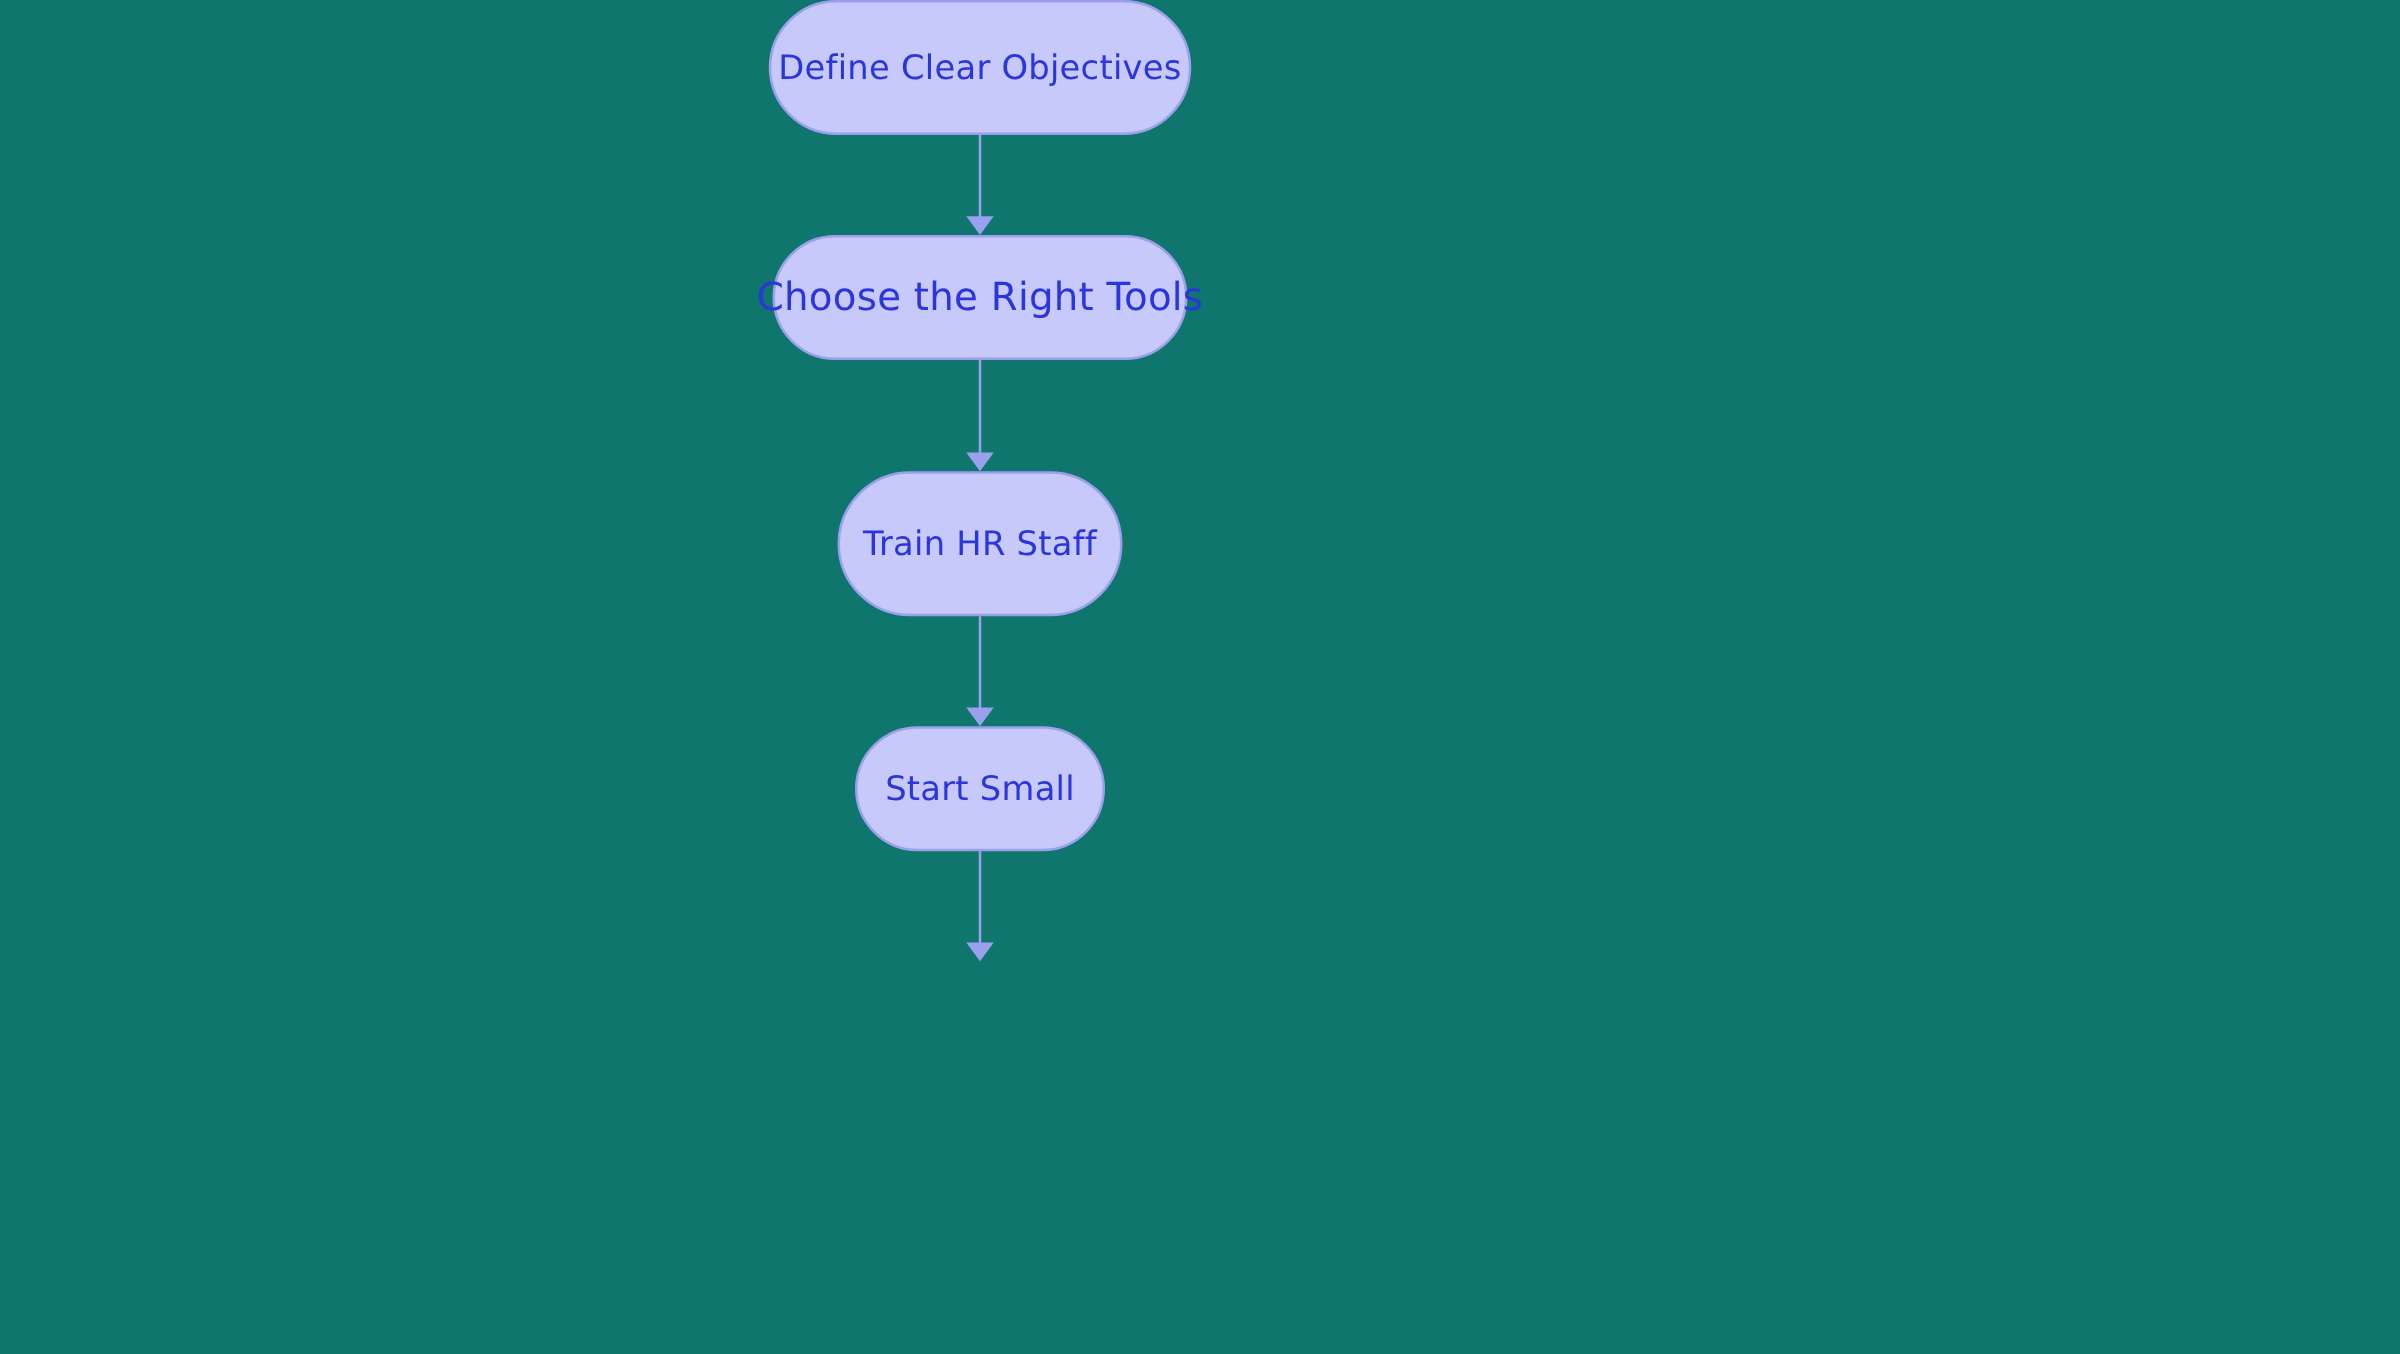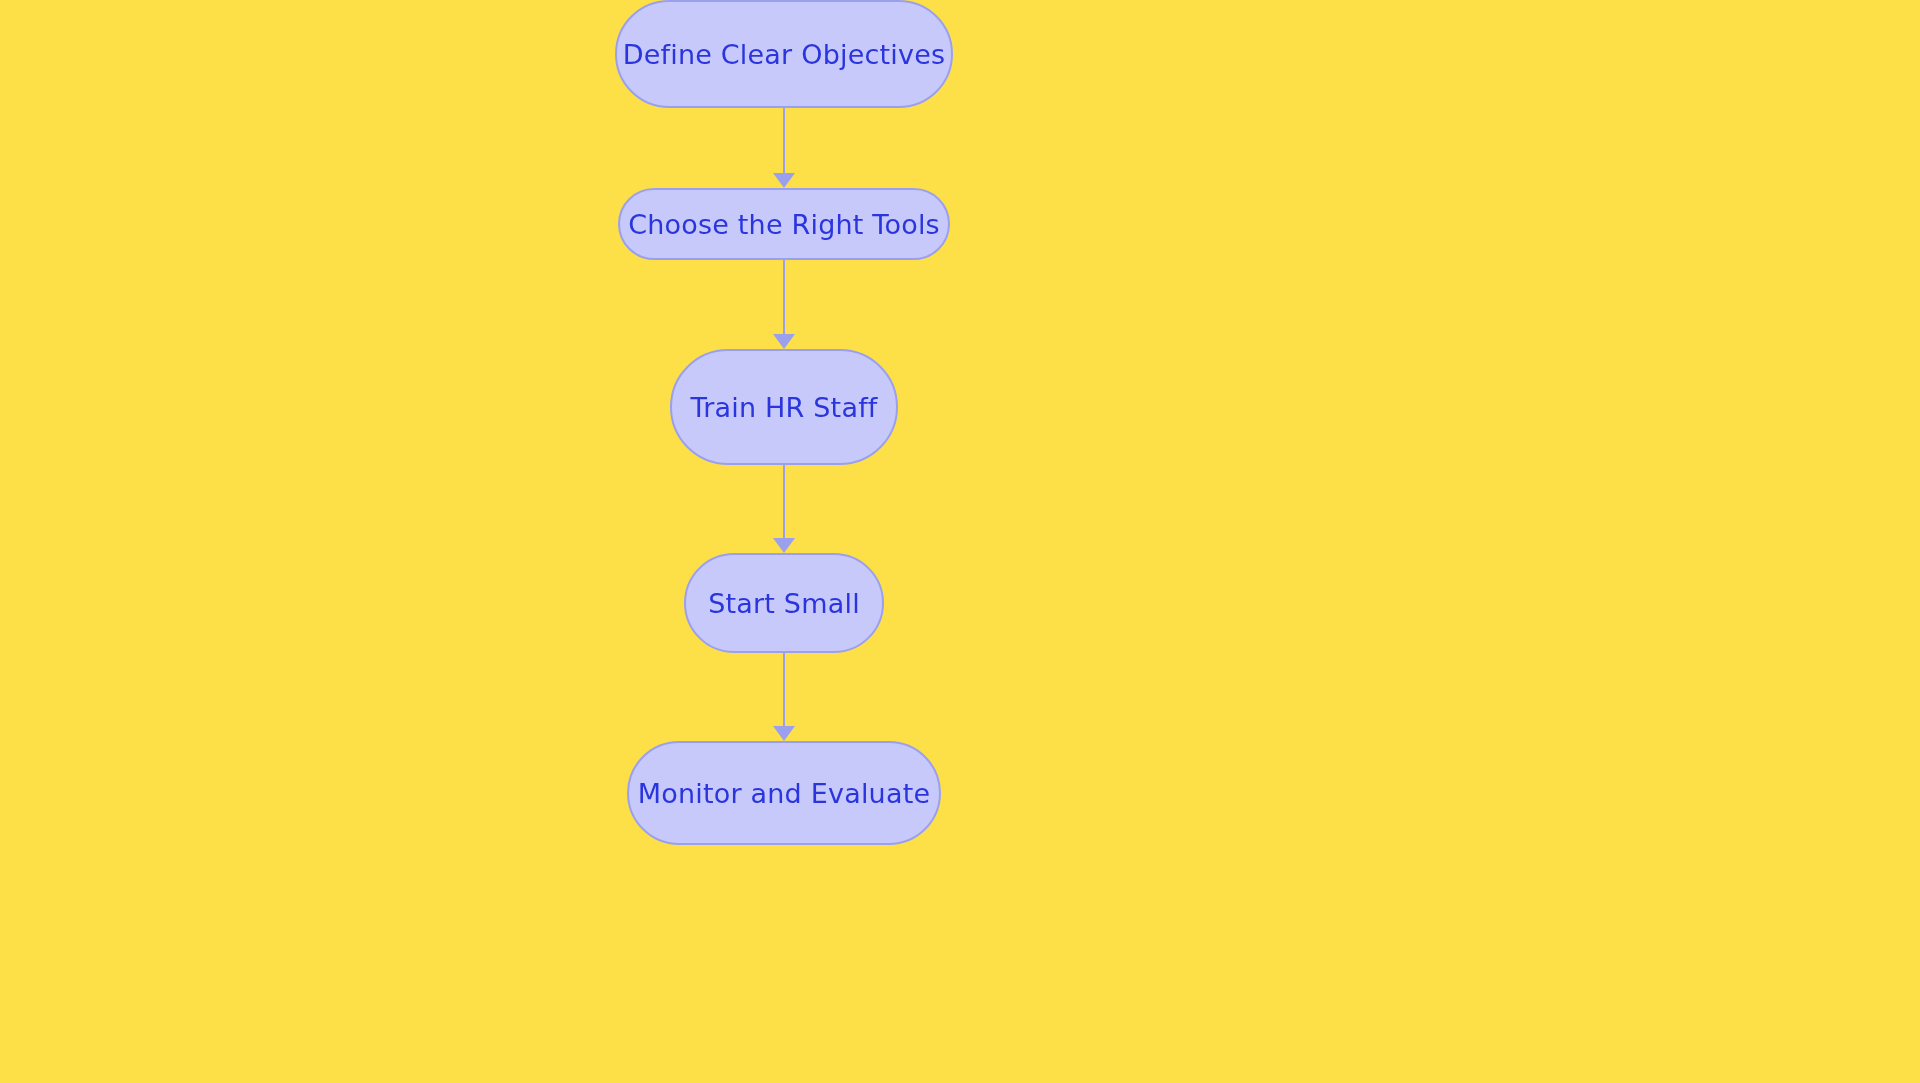--- a/index.html
+++ b/index.html
@@ -64,33 +64,33 @@
     border-left: 11px solid transparent;
     border-right: 11px solid transparent;
     border-top-style: solid;
     border-top-width: 15px;
     margin-top: -1px;
   }
 </style>
 </head>
 <body>
 
-<div id="flow-root" style="width: 1920px; height: 1083px; background: #fde047;">
+<div id="flow-root" style="width: 1920px; height: 1083px; background: #0f766e;">
   <div id="flow-stack">
 
     <div class="node" id="node-1" style="width: 338px; height: 108px; background: rgb(198, 201, 250); border-color: rgb(155, 160, 238); color: rgb(43, 53, 222); font-size: 27px;">
       <span class="node-label">Define Clear Objectives</span>
     </div>
 
     <div class="connector" id="connector-1" style="height: 80px;">
       <div class="connector-line" style="background: rgb(155, 160, 238);"></div>
       <div class="connector-head" style="border-top-color: rgb(155, 160, 238);"></div>
     </div>
 
-    <div class="node" id="node-2" style="width: 332px; height: 72px; background: rgb(198, 201, 250); border-color: rgb(155, 160, 238); color: rgb(43, 53, 222); font-size: 27px;">
+    <div class="node" id="node-2" style="width: 332px; height: 100px; background: rgb(198, 201, 250); border-color: rgb(155, 160, 238); color: rgb(43, 53, 222); font-size: 31px;">
       <span class="node-label">Choose the Right Tools</span>
     </div>
 
     <div class="connector" id="connector-2" style="height: 89px;">
       <div class="connector-line" style="background: rgb(155, 160, 238);"></div>
       <div class="connector-head" style="border-top-color: rgb(155, 160, 238);"></div>
     </div>
 
     <div class="node" id="node-3" style="width: 228px; height: 116px; background: rgb(198, 201, 250); border-color: rgb(155, 160, 238); color: rgb(43, 53, 222); font-size: 27px;">
       <span class="node-label">Train HR Staff</span>
@@ -103,18 +103,15 @@
 
     <div class="node" id="node-4" style="width: 200px; height: 100px; background: rgb(198, 201, 250); border-color: rgb(155, 160, 238); color: rgb(43, 53, 222); font-size: 27px;">
       <span class="node-label">Start Small</span>
     </div>
 
     <div class="connector" id="connector-4" style="height: 88px;">
       <div class="connector-line" style="background: rgb(155, 160, 238);"></div>
       <div class="connector-head" style="border-top-color: rgb(155, 160, 238);"></div>
     </div>
 
-    <div class="node" id="node-5" style="width: 314px; height: 104px; background: rgb(198, 201, 250); border-color: rgb(155, 160, 238); color: rgb(43, 53, 222); font-size: 27px;">
-      <span class="node-label">Monitor and Evaluate</span>
-    </div>
 
   </div>
 </div>
 
 </body></html>

